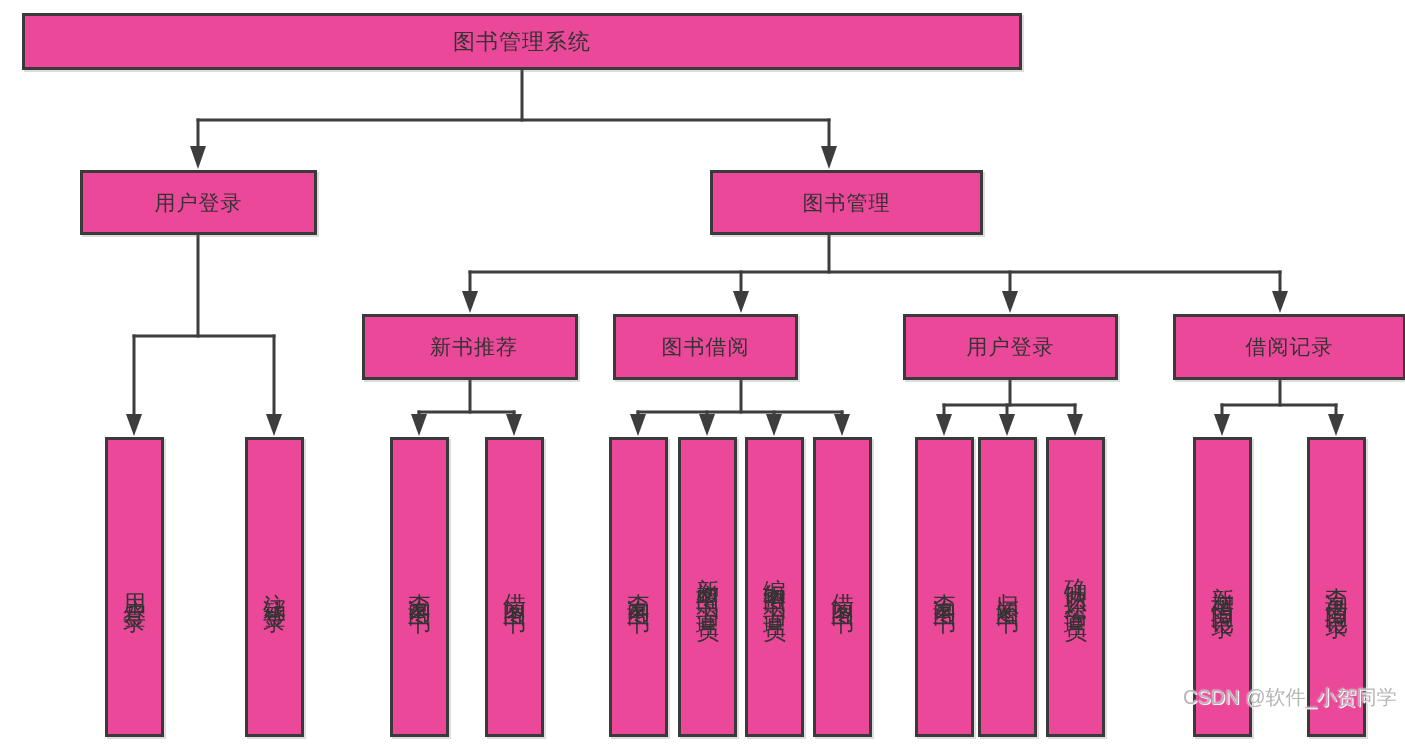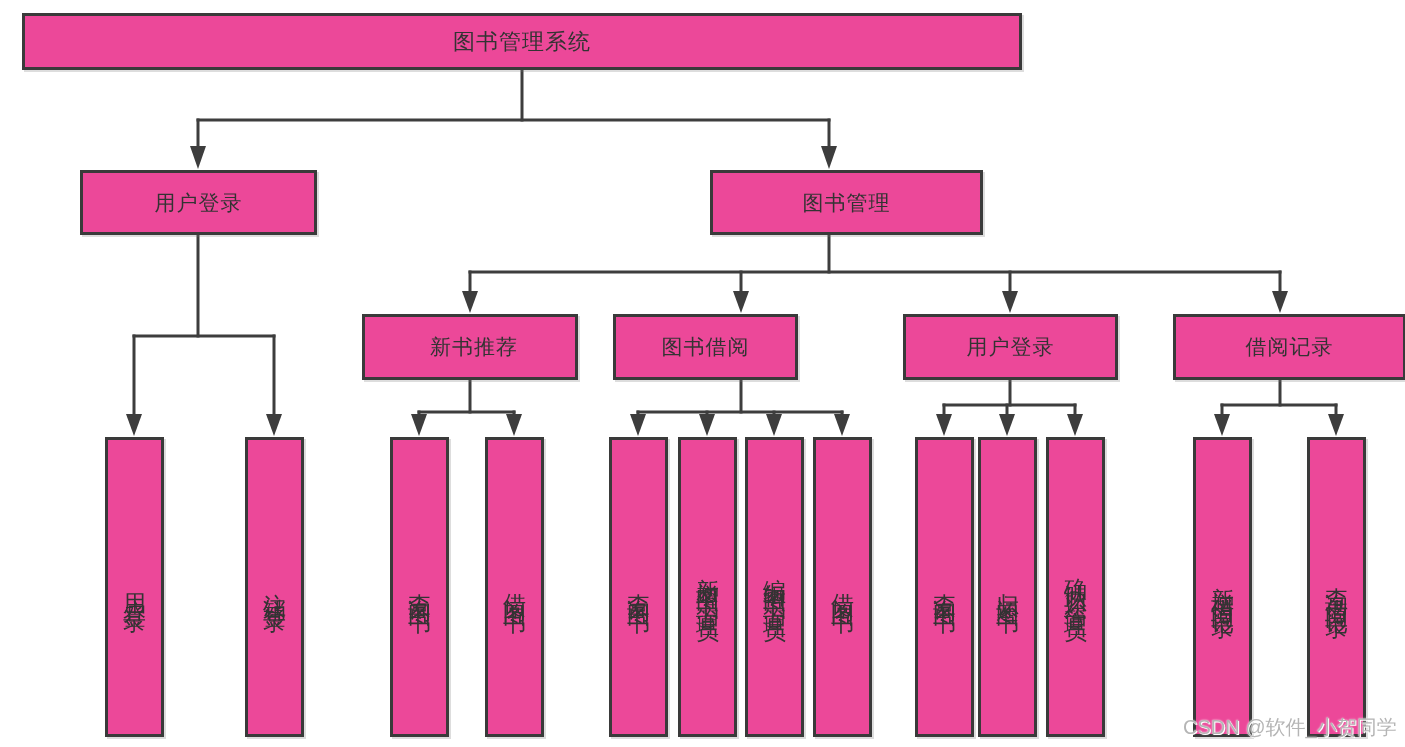--- a/index.html
+++ b/index.html
@@ -80,21 +80,21 @@
   #l-6{left:745px;}
   #l-7{left:813px;}
   #l-8{left:915px;}
   #l-9{left:978px;}
   #l-10{left:1046px;}
   #l-11{left:1193px;}
   #l-12{left:1307px;}
   .watermark{
     position:absolute;
     left:1183px;
-    top:714px;
+    top:684px;
     font-size:20px;
     color:var(--watermark);
     text-shadow:0 0 2px #ffffff,1px 1px 0 #ffffff;
     white-space:nowrap;
     z-index:5;
   }
 </style>
 </head>
 <body>
 

